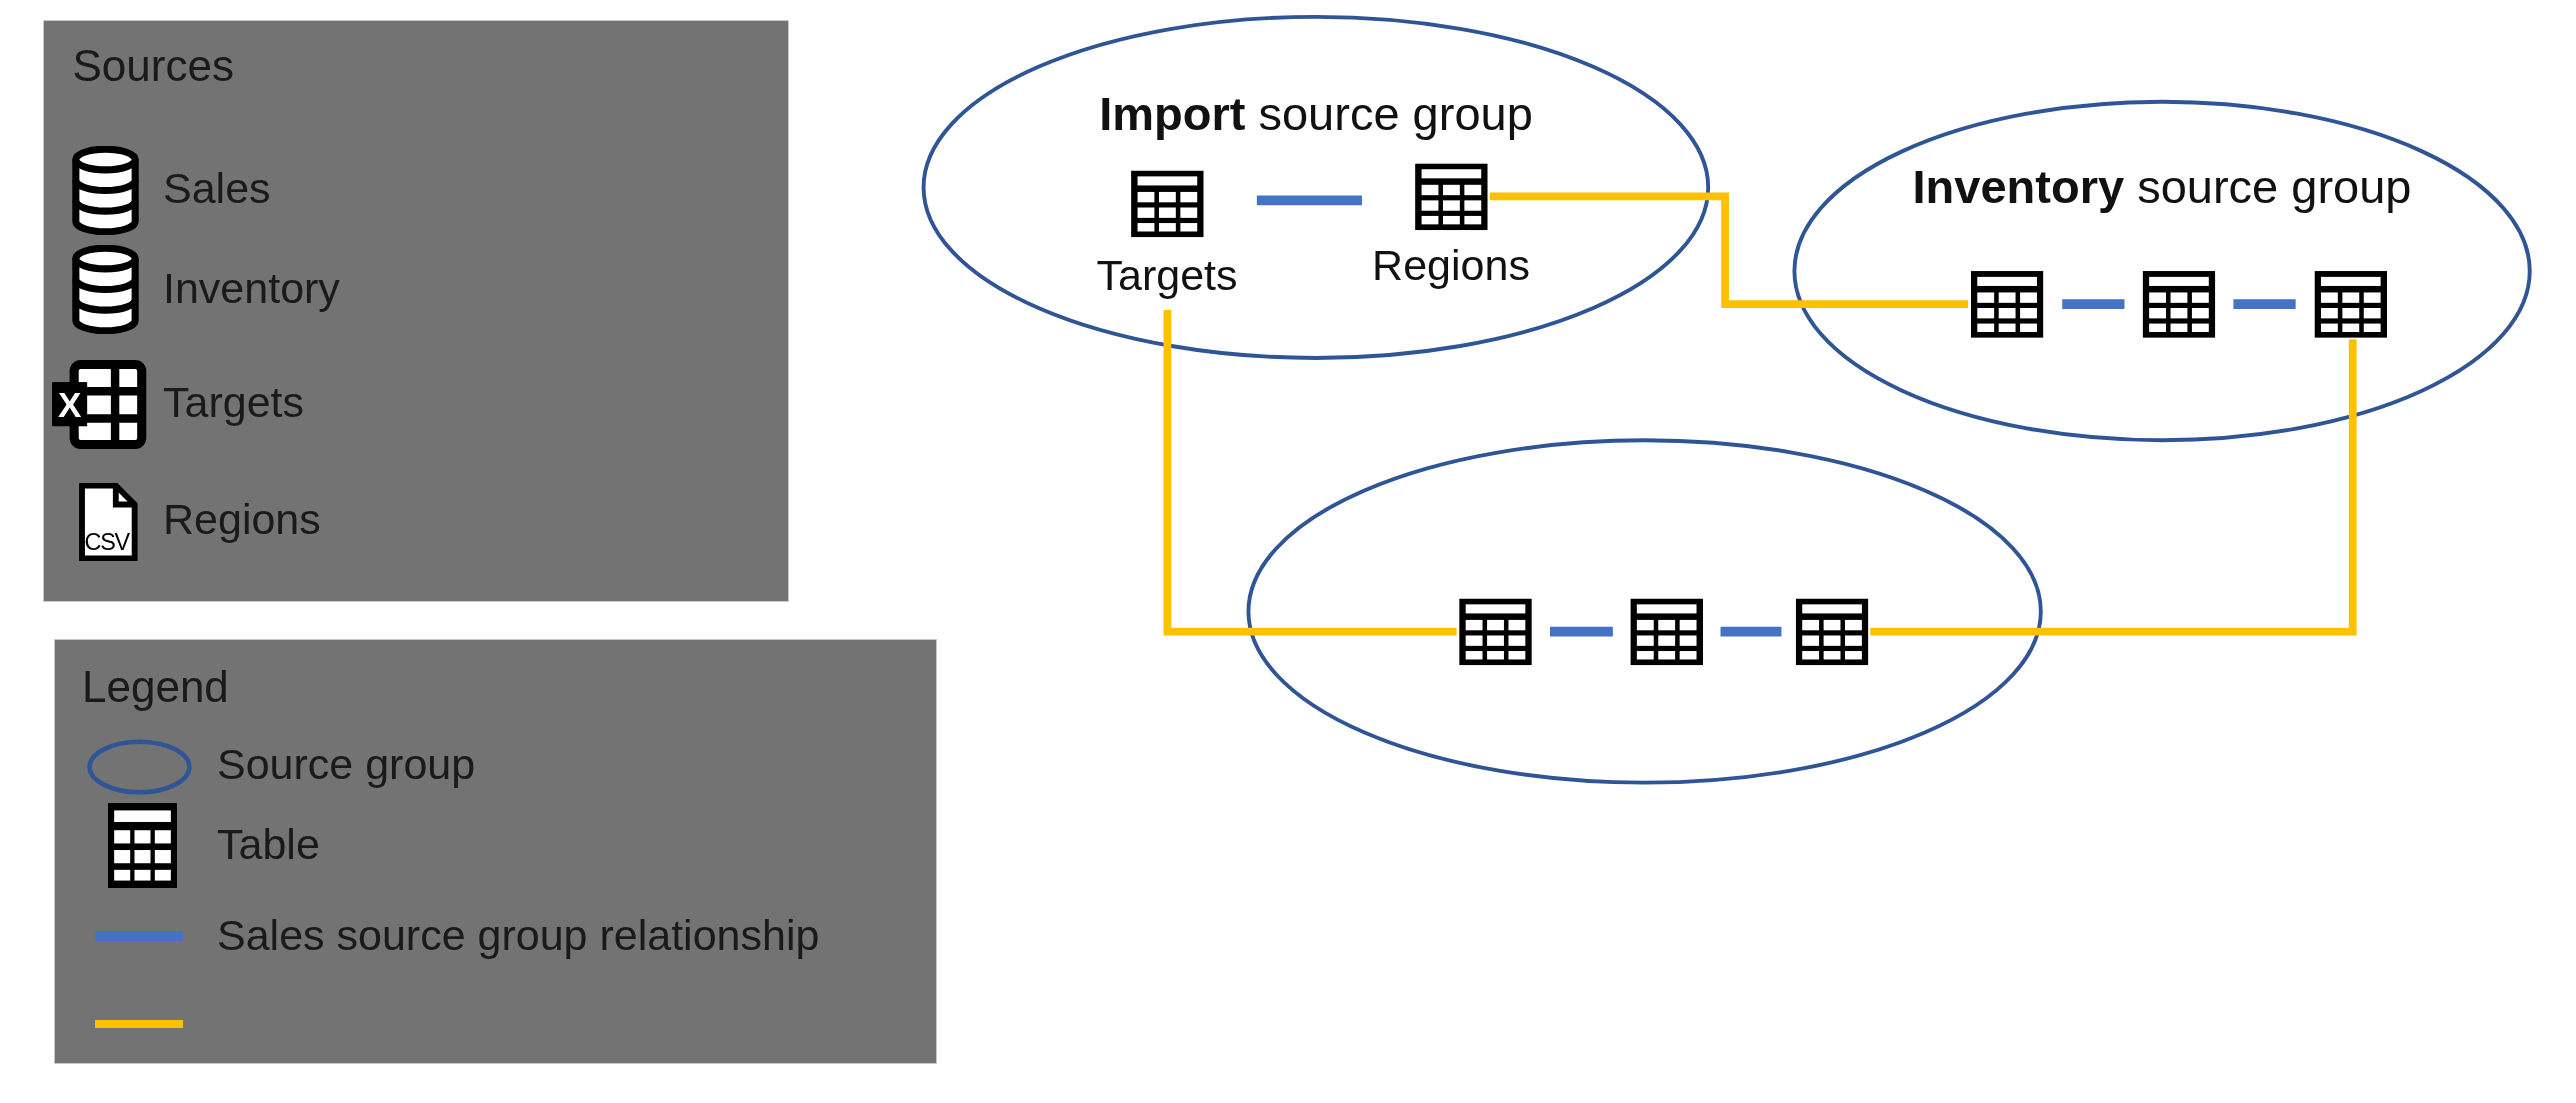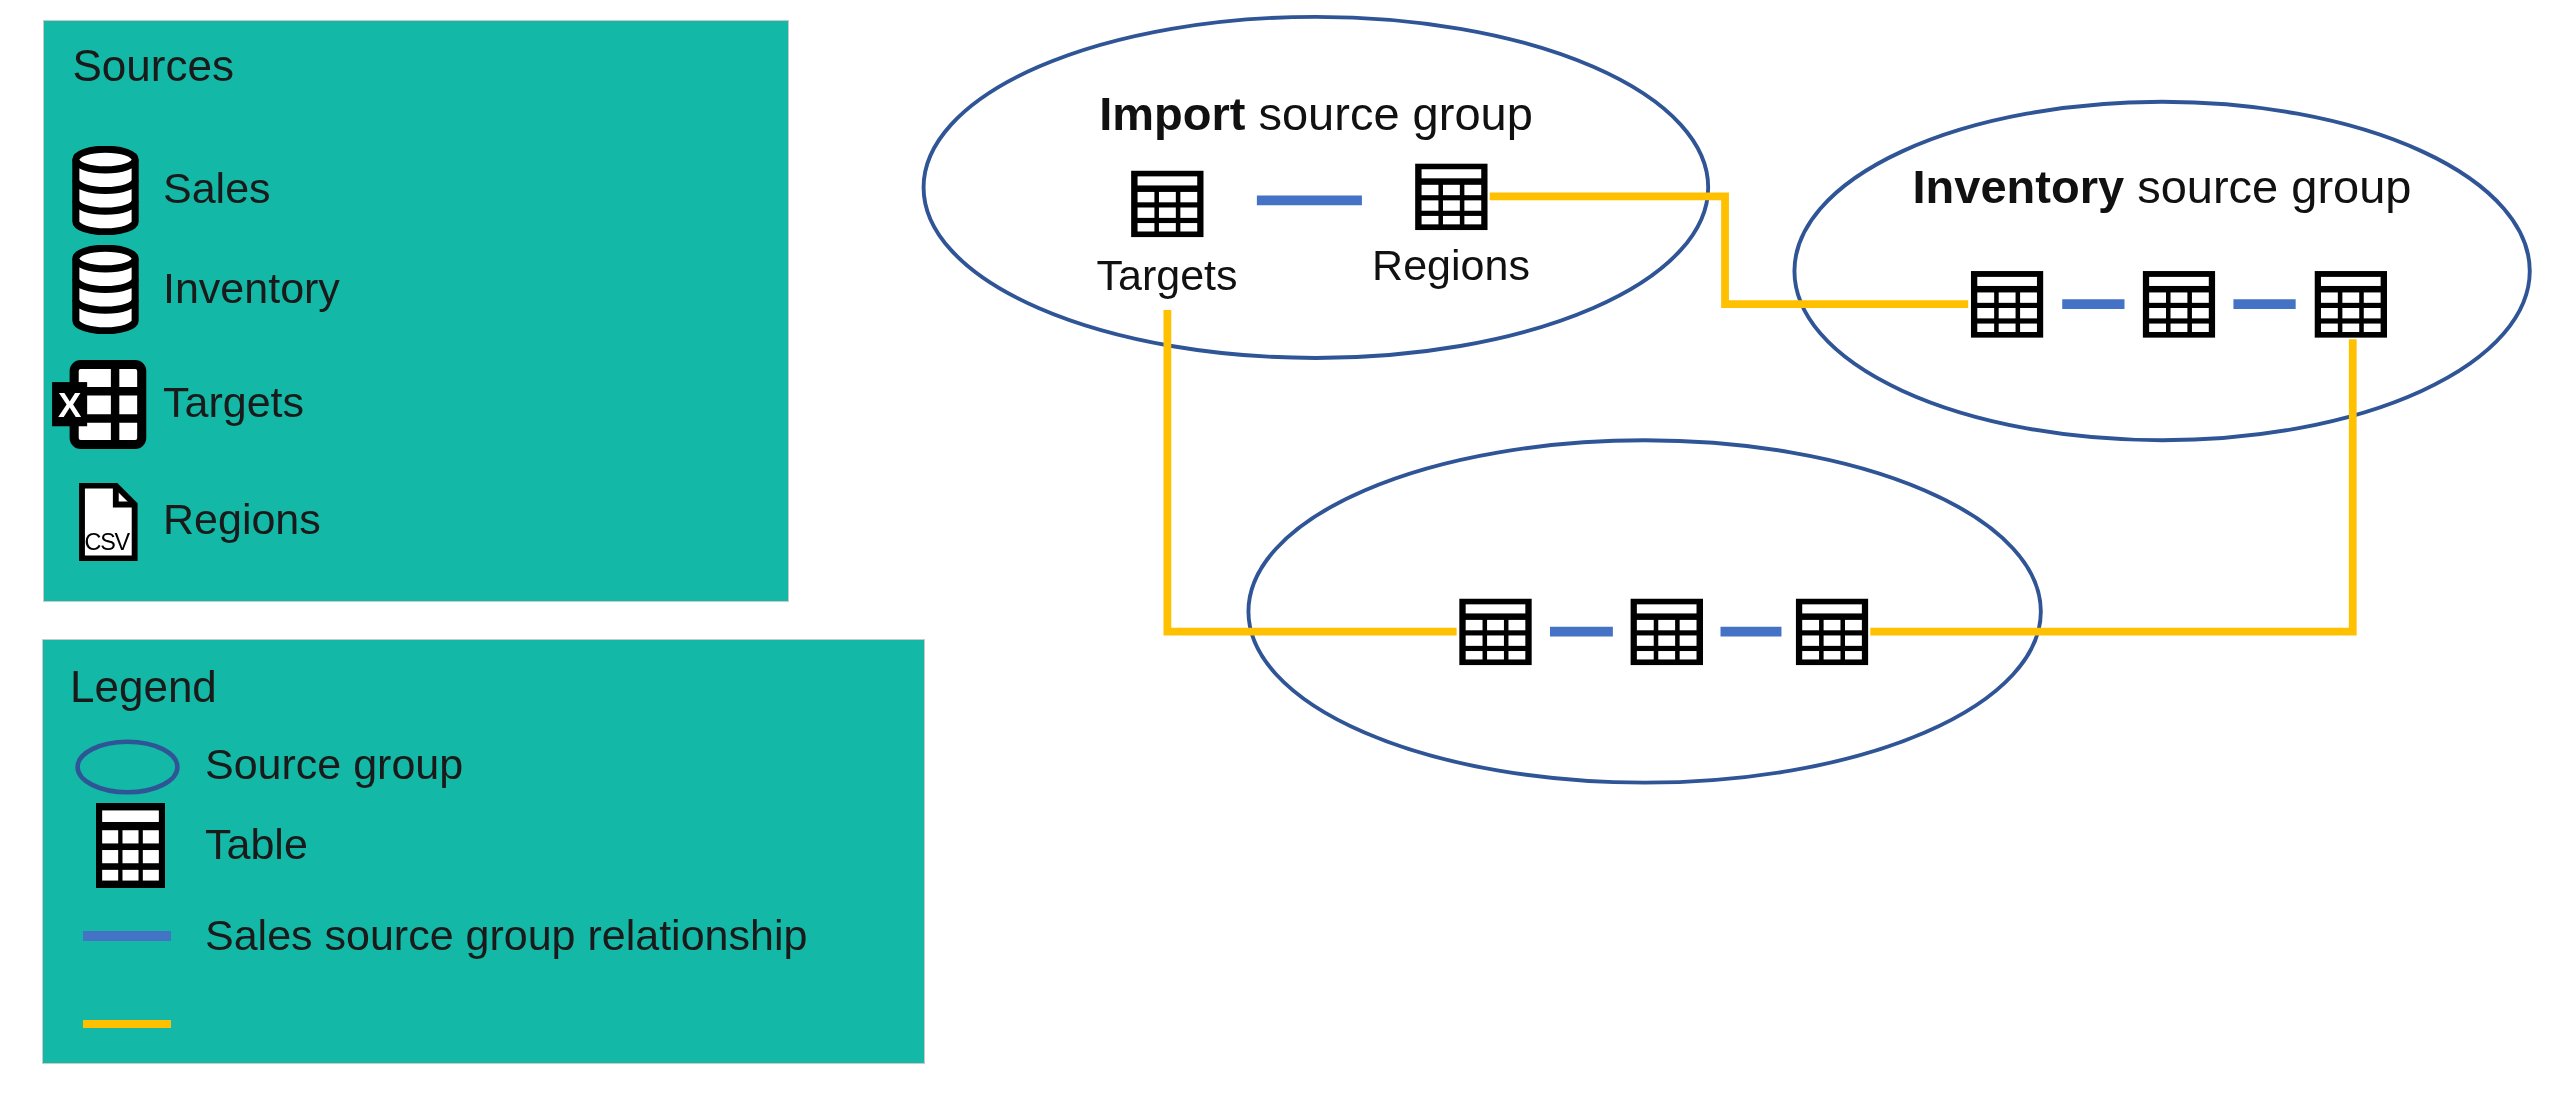--- a/index.html
+++ b/index.html
@@ -10,27 +10,27 @@
     color: #111111;
     position: relative;
     overflow: hidden;
   }
   .stage { position: absolute; inset: 0; }
   svg.diagram-layer { position: absolute; left: 0; top: 0; }
 
   
   .panel {
     position: absolute;
-    background: #14b8a6;
+    background: #737373;
     border: 1.9px solid #c9c9c9;
     box-sizing: border-box;
     text-decoration: underline;
   }
   #sources-panel { left: 43px; top: 19.5px; width: 746px; height: 582px; }
-  #legend-panel  { left: 42px; top: 639px; width: 883px; height: 425px; }
+  #legend-panel  { left: 54px; top: 639px; width: 883px; height: 425px; }
 
   .panel-title {
     position: absolute;
     font-size: 44px;
     line-height: 1.1;
     color: #1a1a1a;
     white-space: nowrap;
   }
   #sources-panel .panel-title { left: 28.5px; top: 21px; }
   #legend-panel  .panel-title { left: 27px; top: 23px; }

